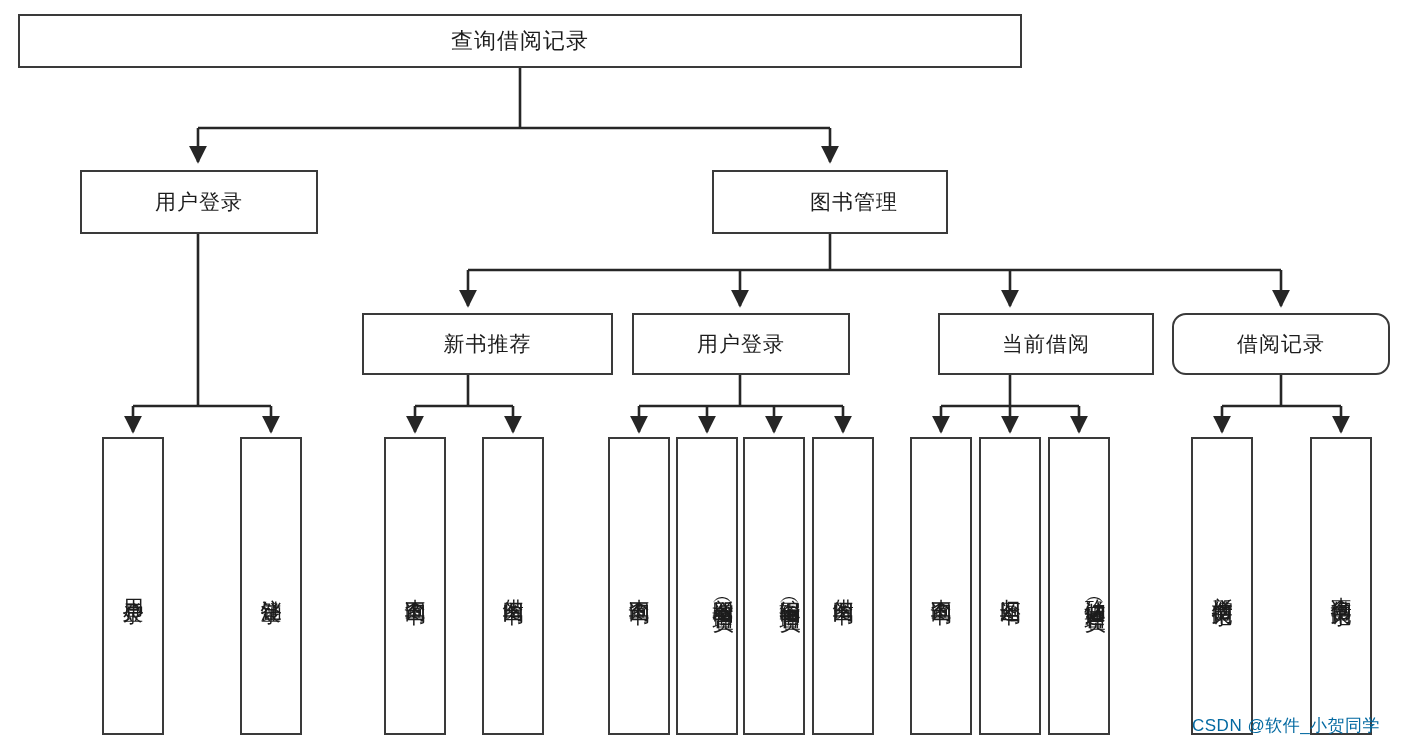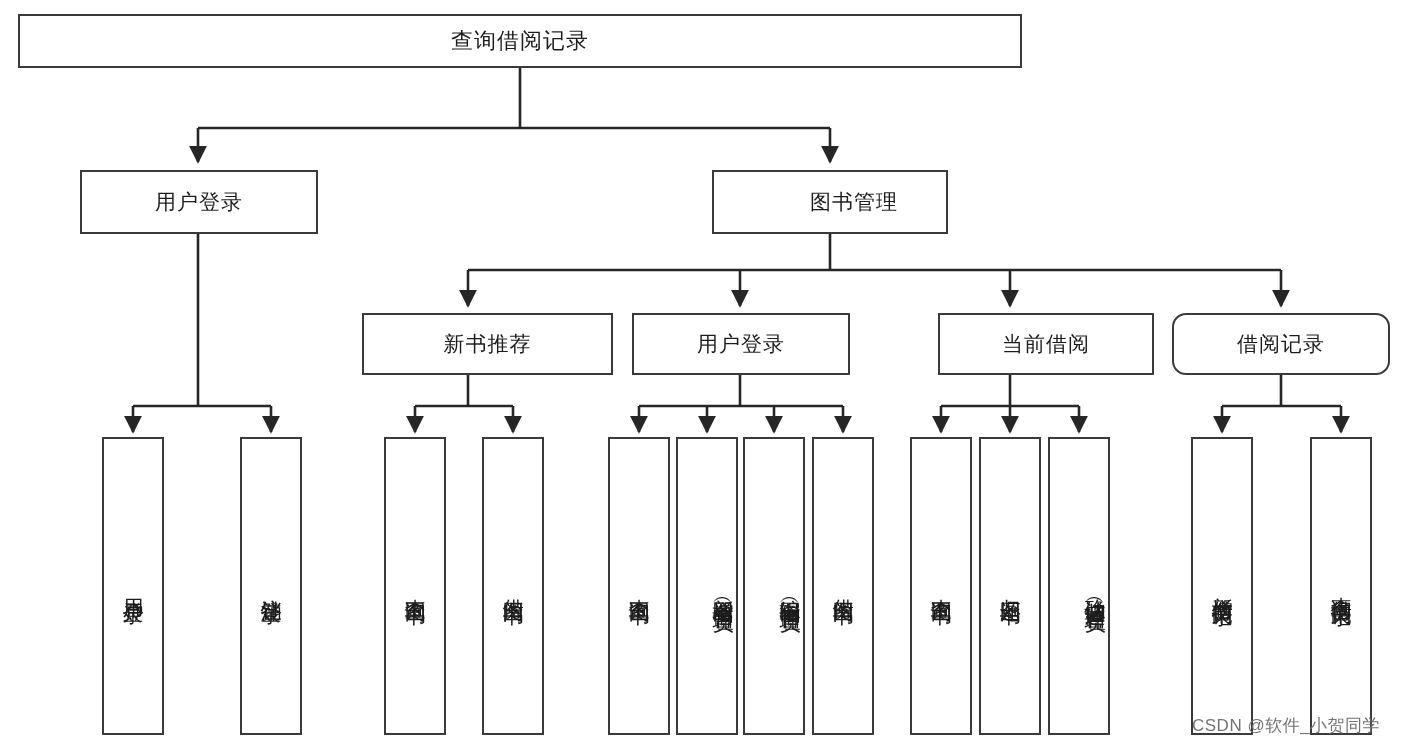--- a/index.html
+++ b/index.html
@@ -55,21 +55,21 @@
     top: 0;
     width: 1405px;
     height: 747px;
     pointer-events: none;
   }
   .watermark {
     position: absolute;
     left: 1192px;
     top: 714px;
     font-size: 17px;
-    color: #737373;
+    color: #0369a1;
     white-space: nowrap;
     letter-spacing: 0.5px;
   }
 </style>
 </head>
 <body>
 
 <div id="canvas">
 
   <svg class="wires" viewBox="0 0 1405 747" xmlns="http://www.w3.org/2000/svg">

